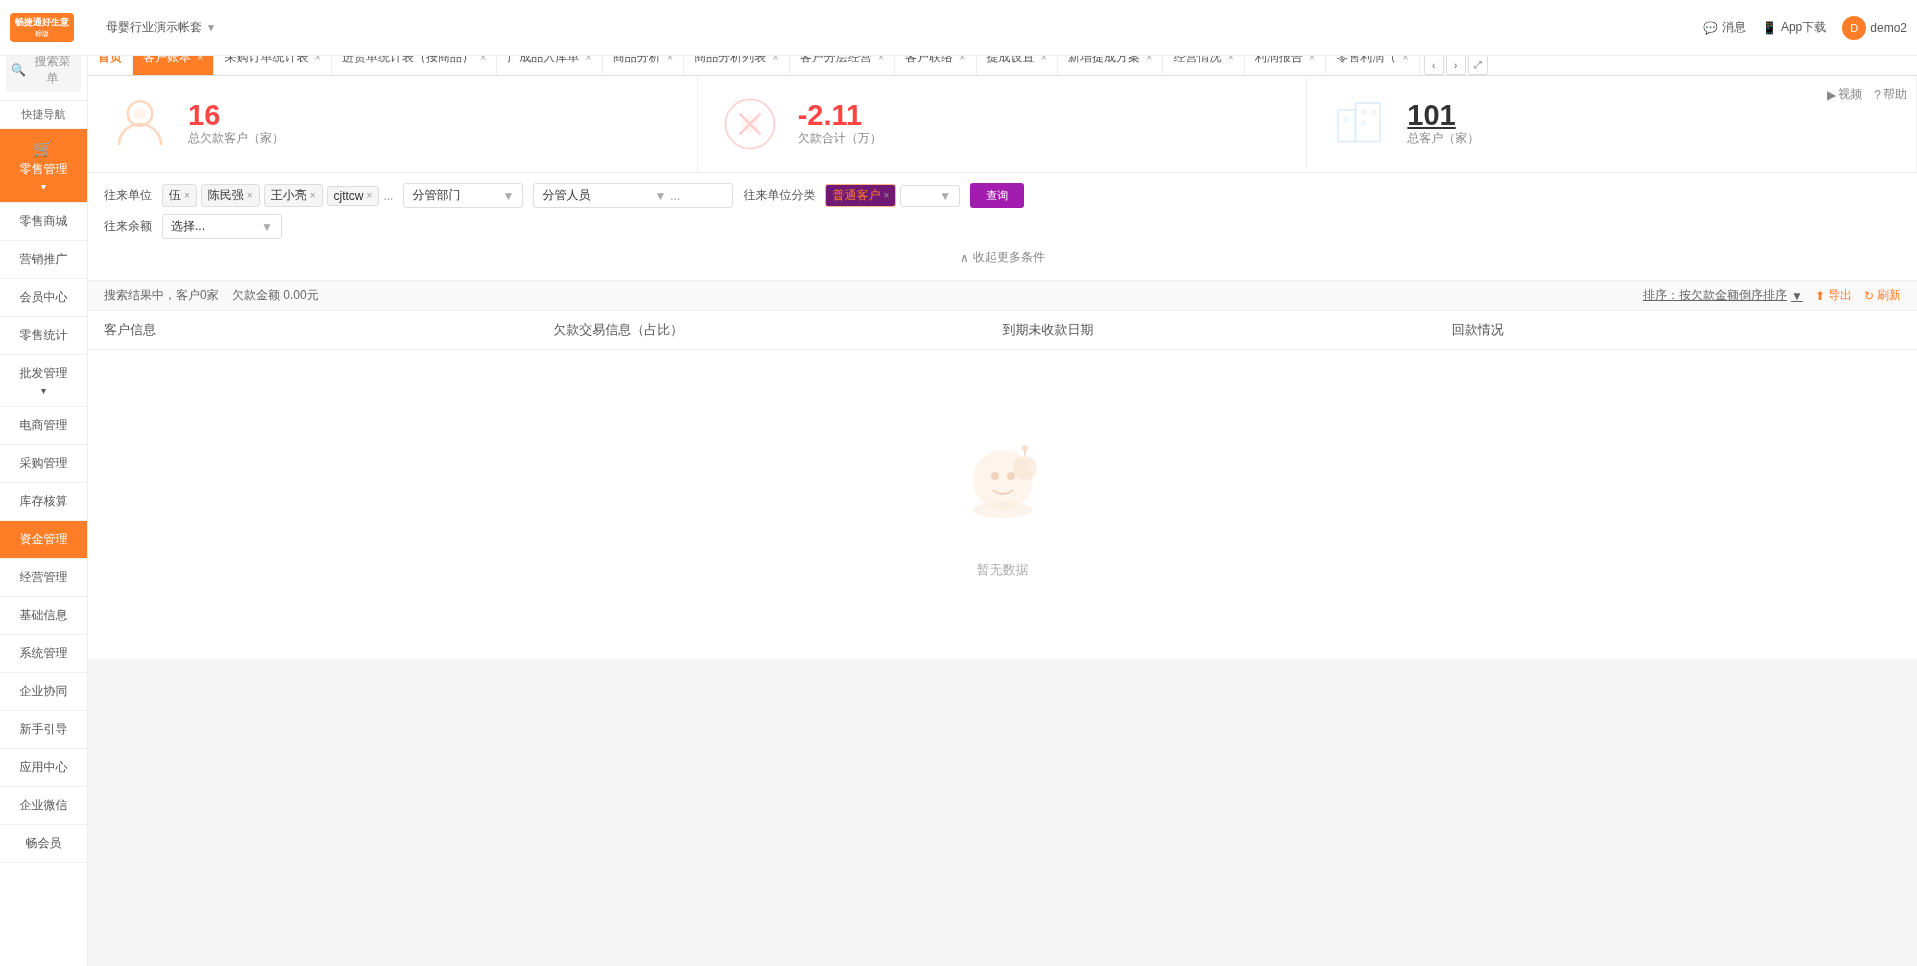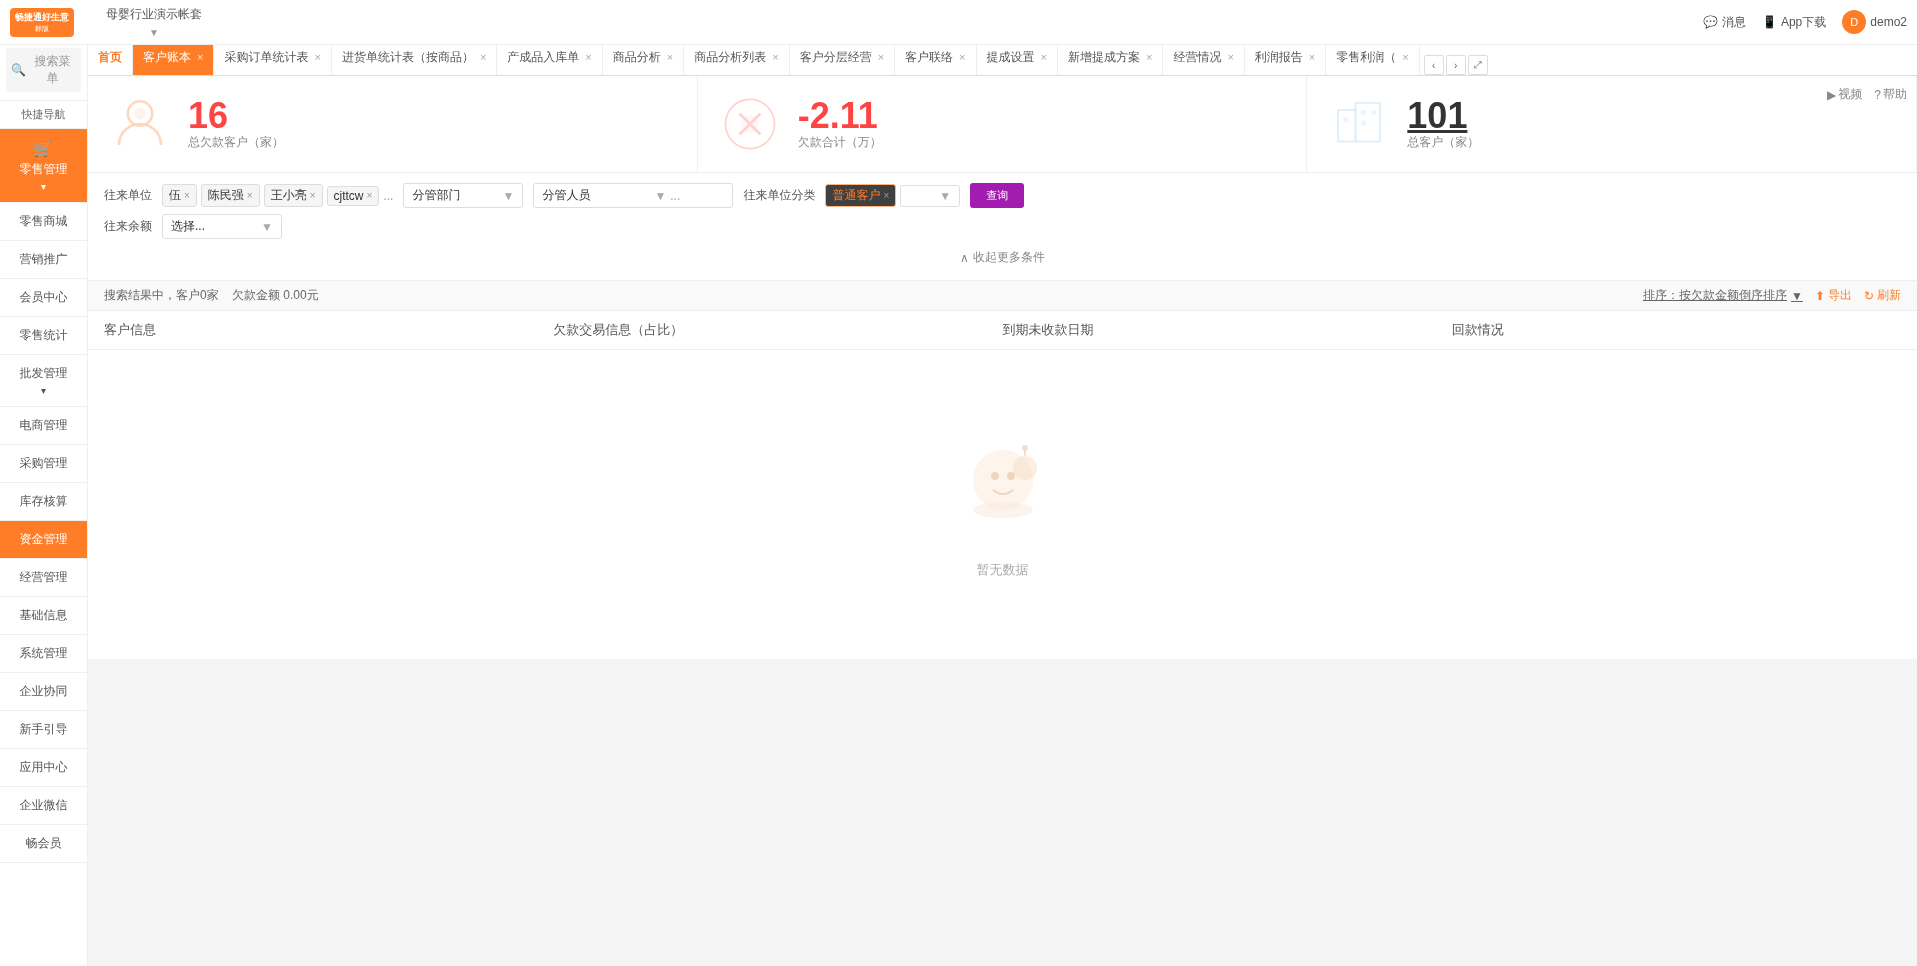--- a/index.html
+++ b/index.html
@@ -1,24 +1,24 @@
 <!DOCTYPE html>
 <html><head>
   <meta charset="utf-8">
   <style>
     * { margin: 0; padding: 0; box-sizing: border-box; }
     body { font-family: 'Microsoft YaHei', Arial, sans-serif; font-size: 13px; background: #f5f5f5; color: #333; overflow-x: hidden; }
 
     
-    .top-bar { display: flex; align-items: center; background: #fff; height: 45px; padding: 0 10px; border-bottom: 1px solid #eee; position: fixed; top: 0; left: 0; right: 0; z-index: 100; }
+    .top-bar { display: flex; align-items: center; background: #fff; height: 56px; padding: 0 10px; border-bottom: 1px solid #eee; position: fixed; top: 0; left: 0; right: 0; z-index: 100; }
     .logo-area { display: flex; align-items: center; width: 88px; min-width: 88px; }
     .logo-box { background: #ff7d26; border-radius: 4px; padding: 3px 5px; display: flex; flex-direction: column; align-items: center; }
     .logo-text { color: #fff; font-size: 9px; font-weight: bold; white-space: nowrap; }
     .logo-sub { color: #fff; font-size: 7px; }
-    .org-selector { display: flex; align-items: center; gap: 4px; padding: 0 8px; font-size: 12px; cursor: pointer; color: #555; flex-direction: column; }
+    .org-selector { display: flex; align-items: center; gap: 4px; padding: 0 8px; font-size: 12px; cursor: pointer; color: #555; }
     .org-selector .arrow { color: #999; font-size: 10px; }
     .top-right { margin-left: auto; display: flex; align-items: center; gap: 16px; }
     .top-right-item { display: flex; align-items: center; gap: 4px; font-size: 12px; color: #555; cursor: pointer; }
     .avatar { width: 24px; height: 24px; border-radius: 50%; background: #ff7d26; display: flex; align-items: center; justify-content: center; color: #fff; font-size: 11px; }
 
     
     .nav-tabs-bar { display: flex; align-items: flex-end; background: #fff; height: 36px; border-bottom: 1px solid #ddd; position: fixed; top: 40px; left: 88px; right: 0; z-index: 99; overflow: hidden; }
     .nav-tab { display: flex; align-items: center; height: 36px; padding: 0 10px; font-size: 12px; color: #555; cursor: pointer; border-right: 1px solid #eee; white-space: nowrap; gap: 4px; flex-shrink: 0; }
     .nav-tab.home { color: #ff7d26; font-weight: bold; }
     .nav-tab.active { background: #ff7d26; color: #fff; }
@@ -39,21 +39,21 @@
 
     
     .main-content { margin-left: 88px; margin-top: 76px; padding: 0; background: #f5f5f5; min-height: calc(100vh - 76px); }
 
     
     .stats-row { display: flex; background: #fff; border-bottom: 1px solid #eee; position: relative; }
     .stat-card { flex: 1; padding: 16px 20px; display: flex; align-items: center; gap: 16px; border-right: 1px solid #f0f0f0; }
     .stat-icon { width: 64px; height: 64px; display: flex; align-items: center; justify-content: center; opacity: 0.3; }
     .stat-icon svg { width: 56px; height: 56px; }
     .stat-info { }
-    .stat-num { font-size: 36px; font-weight: bold; color: #ff4444; line-height: 1; }
+    .stat-num { font-size: 29px; font-weight: bold; color: #ff4444; line-height: 1; }
     .stat-num.black { color: #333; text-decoration: underline; }
     .stat-label { font-size: 12px; color: #888; }
     .stats-top-right { position: absolute; right: 10px; top: 10px; display: flex; gap: 12px; }
     .stats-top-right-item { font-size: 12px; color: #888; cursor: pointer; display: flex; align-items: center; gap: 2px; }
 
     
     .filter-area { background: #fff; padding: 10px 16px; border-bottom: 1px solid #eee; }
     .filter-row { display: flex; align-items: center; gap: 10px; flex-wrap: wrap; margin-bottom: 6px; }
     .filter-label { font-size: 12px; color: #555; white-space: nowrap; }
     .filter-tags { display: flex; align-items: center; gap: 4px; flex-wrap: wrap; }
@@ -75,21 +75,21 @@
     .table-header { display: grid; grid-template-columns: 2fr 2fr 2fr 2fr; background: #fff; padding: 10px 16px; border-bottom: 1px solid #eee; font-size: 13px; color: #555; font-weight: normal; }
 
     
     .empty-state { display: flex; flex-direction: column; align-items: center; justify-content: center; padding: 80px 20px; background: #fff; }
     .empty-icon { font-size: 80px; opacity: 0.5; margin-bottom: 12px; }
     .empty-text { color: #aaa; font-size: 13px; }
 
     
     .query-btn { background: #a21caf; color: #fff; border: none; border-radius: 3px; padding: 5px 16px; font-size: 11px; cursor: pointer; }
 
-    .tag-orange { background: #404040; border-color: #ffb380; color: #ff7d26; }
+    .tag-orange { background: #701a75; border-color: #ffb380; color: #ff7d26; }
   </style>
 </head>
 <body>
 
 <div class="top-bar">
   <div class="logo-area">
     <div class="logo-box">
       <span class="logo-text">畅捷通好生意</span>
       <span class="logo-sub">标版</span>
     </div>

